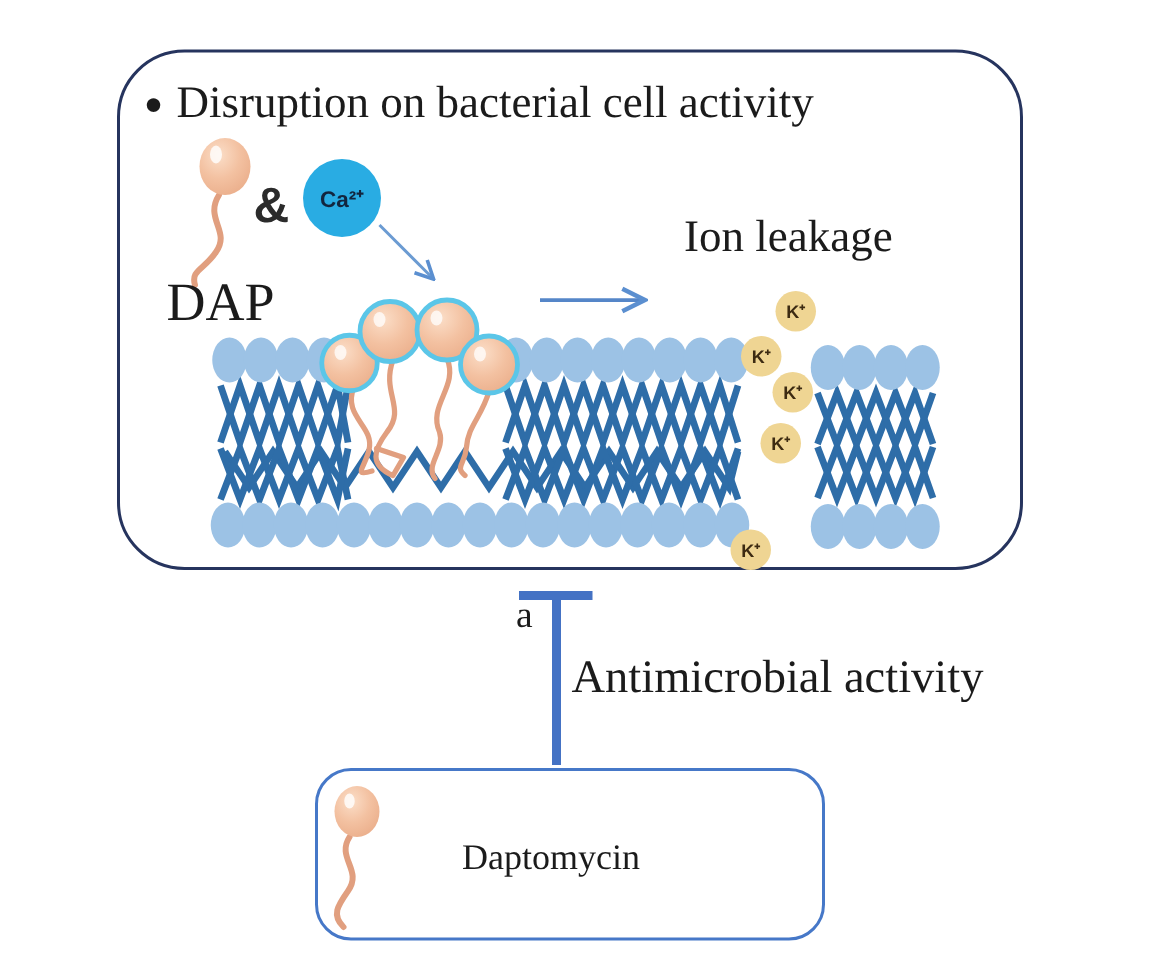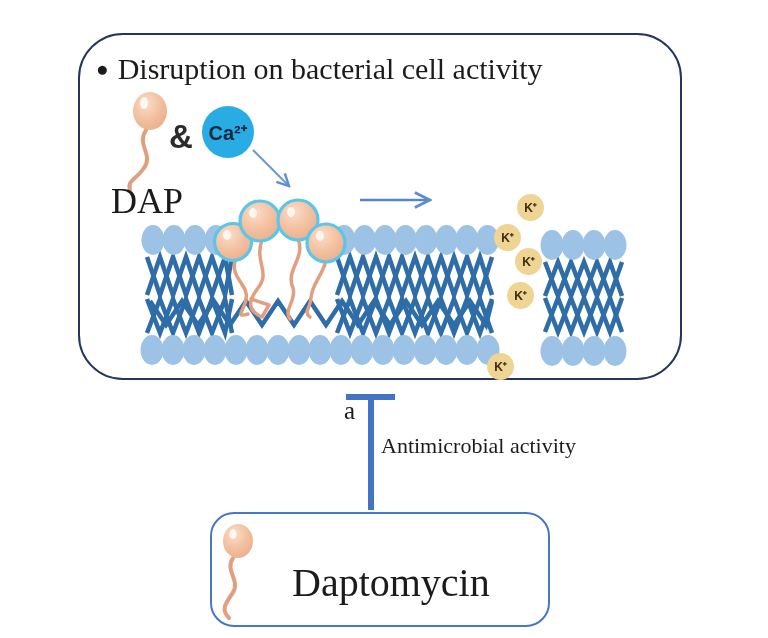--- a/index.html
+++ b/index.html
@@ -20,27 +20,27 @@
   
   .tbar-cap{left:346px;top:394px;width:49px;height:6px;background:#4472C4;}
   .tbar-line{left:368px;top:394px;width:5.5px;height:116px;background:#4472C4;}
   
   .title{left:96px;top:52px;display:flex;align-items:center;gap:9px;font-size:30px;white-space:nowrap;}
   .title .bullet{font-size:21px;line-height:1;}
   .dap-label{left:111px;top:180px;font-size:36px;}
   .amp{left:169px;top:118px;font-size:33px;font-weight:600;color:#2b2b2b;font-family:"Liberation Sans",sans-serif;}
   .ion-leakage{left:456px;top:141px;font-size:30px;white-space:nowrap;}
   .marker-a{left:344px;top:397px;font-size:25px;}
-  .activity{left:381px;top:433px;font-size:22px;white-space:nowrap;}
-  .drug-label{left:292px;top:559px;font-size:40px;}
+  .activity{left:381px;top:433px;font-size:31px;white-space:nowrap;}
+  .drug-label{left:308px;top:559px;font-size:24px;}
   
   .ca-circle{
     left:202px;top:106px;width:52px;height:52px;border-radius:50%;
     background:#29ACE3;display:flex;align-items:center;justify-content:center;
-    font-family:"Liberation Sans",sans-serif;font-weight:bold;font-size:20px;color:#12263F;
+    font-family:"Liberation Sans",sans-serif;font-weight:bold;font-size:15px;color:#12263F;
   }
   .k-ion{
     width:27px;height:27px;border-radius:50%;background:#EFD593;
     display:flex;align-items:center;justify-content:center;
     font-family:"Liberation Sans",sans-serif;font-weight:bold;font-size:12px;color:#3D2B12;
   }
   svg.layer{left:0;top:0;}
 </style>
 </head>
 <body>
@@ -165,20 +165,21 @@
     <span>Disruption on bacterial cell activity</span>
   </div>
 
   <div class="abs dap-label">DAP</div>
   <div class="abs amp">&amp;</div>
 
   <div class="abs ca-circle">
     <span>Ca²⁺</span>
   </div>
 
+  <div class="abs ion-leakage">Ion leakage</div>
 
   <div class="abs k-ion" style="left:517px;top:194px;">
     <span>K⁺</span>
   </div>
   <div class="abs k-ion" style="left:494px;top:224px;">
     <span>K⁺</span>
   </div>
   <div class="abs k-ion" style="left:515px;top:248px;">
     <span>K⁺</span>
   </div>

